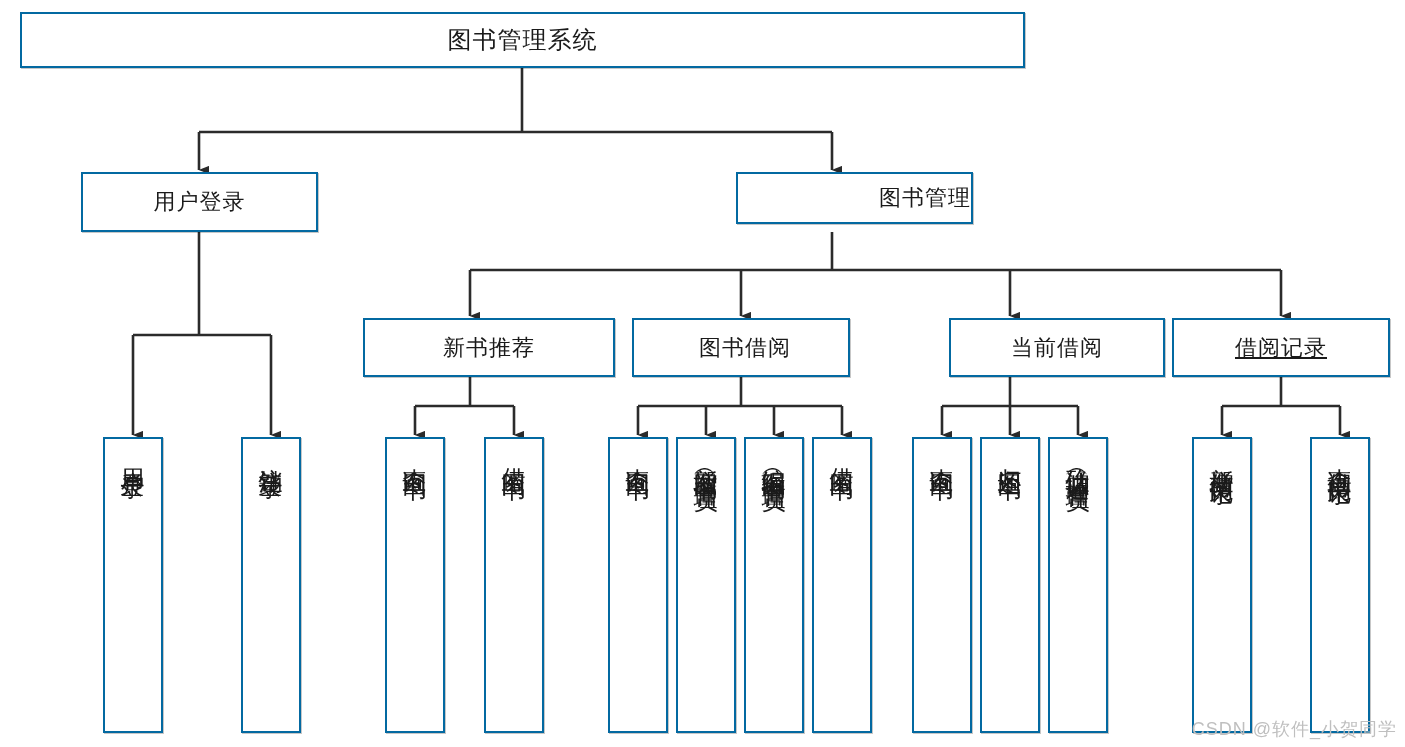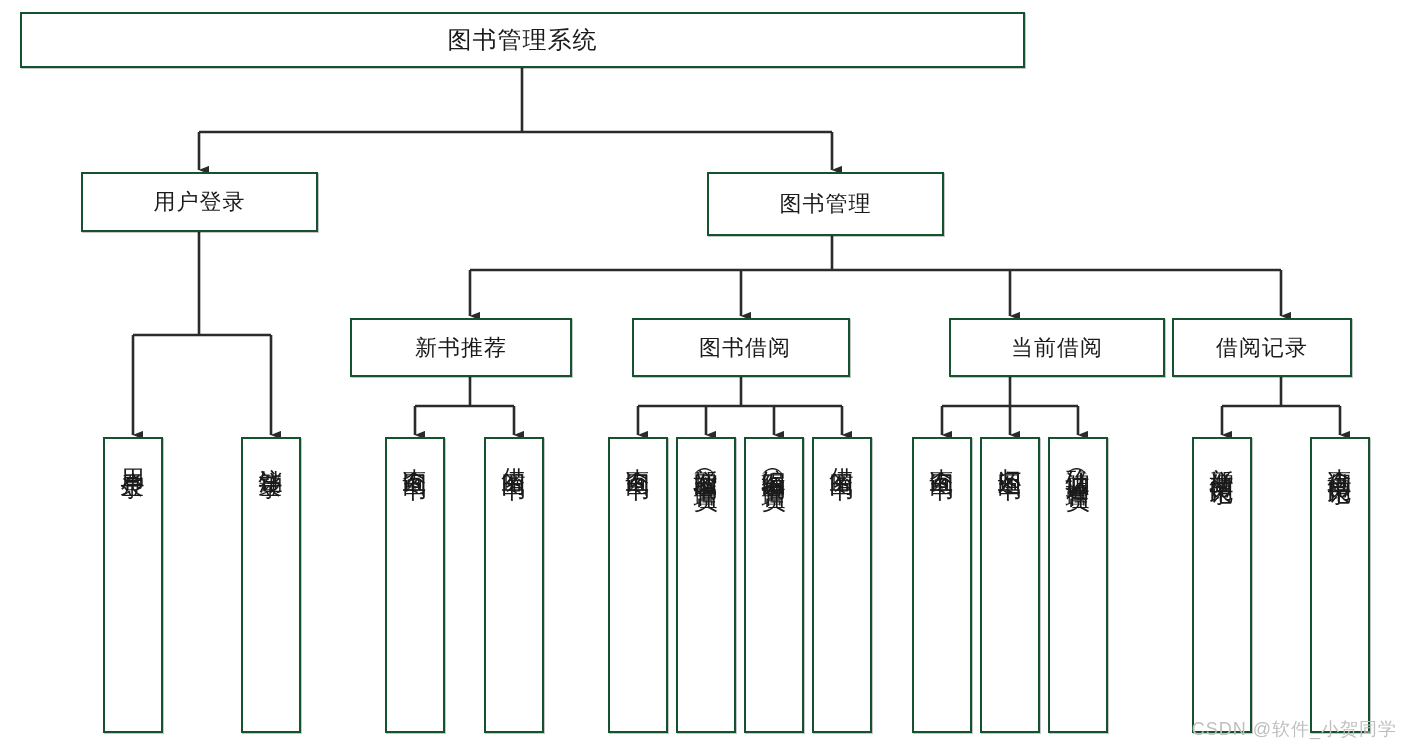--- a/index.html
+++ b/index.html
@@ -11,21 +11,21 @@
     overflow:hidden;
     position:relative;
   }
   #diagram-root{position:absolute;left:0;top:0;width:1405px;height:747px;}
   svg#connectors{position:absolute;left:0;top:0;width:1405px;height:747px;}
 
   .node{
     position:absolute;
     box-sizing:border-box;
     background:#ffffff;
-    border:2px solid #14532d;
+    border:2px solid #0369a1;
     display:flex;
     align-items:center;
     justify-content:center;
     color:#1a1a1a;
     box-shadow:1px 1px 0 rgba(0,0,0,0.22);
   }
   .node-label{
     white-space:nowrap;
     line-height:1.25;
     letter-spacing:1px;
@@ -117,34 +117,34 @@
     </g>
   </svg>
 
   <div class="node root" style="left:20px;top:12px;width:1005px;height:56px;">
     <span class="node-label">图书管理系统</span>
   </div>
 
   <div class="node lvl2" style="left:81px;top:172px;width:237px;height:60px;">
     <span class="node-label">用户登录</span>
   </div>
-  <div class="node lvl2" style="left:707px;top:172px;width:237px;height:64px;">
+  <div class="node lvl2" style="left:736px;top:172px;width:237px;height:52px;justify-content:flex-end;">
     <span class="node-label">图书管理</span>
   </div>
 
-  <div class="node lvl3" style="left:350px;top:318px;width:222px;height:59px;">
+  <div class="node lvl3" style="left:363px;top:318px;width:252px;height:59px;">
     <span class="node-label">新书推荐</span>
   </div>
   <div class="node lvl3" style="left:632px;top:318px;width:218px;height:59px;padding-left:8px;">
     <span class="node-label">图书借阅</span>
   </div>
   <div class="node lvl3" style="left:902px;top:318px;width:216px;height:59px;margin-left:47px;">
     <span class="node-label">当前借阅</span>
   </div>
-  <div class="node lvl3" style="left:1172px;top:318px;width:180px;height:59px;">
+  <div class="node lvl3" style="left:1172px;top:318px;width:218px;height:59px;text-decoration:underline;">
     <span class="node-label">借阅记录</span>
   </div>
 
   <div class="node leaf" style="left:103px;top:437px;width:60px;height:296px;">
     <span class="node-label">用户登录</span>
   </div>
   <div class="node leaf" style="left:241px;top:437px;width:60px;height:296px;">
     <span class="node-label">注销登录</span>
   </div>
 

